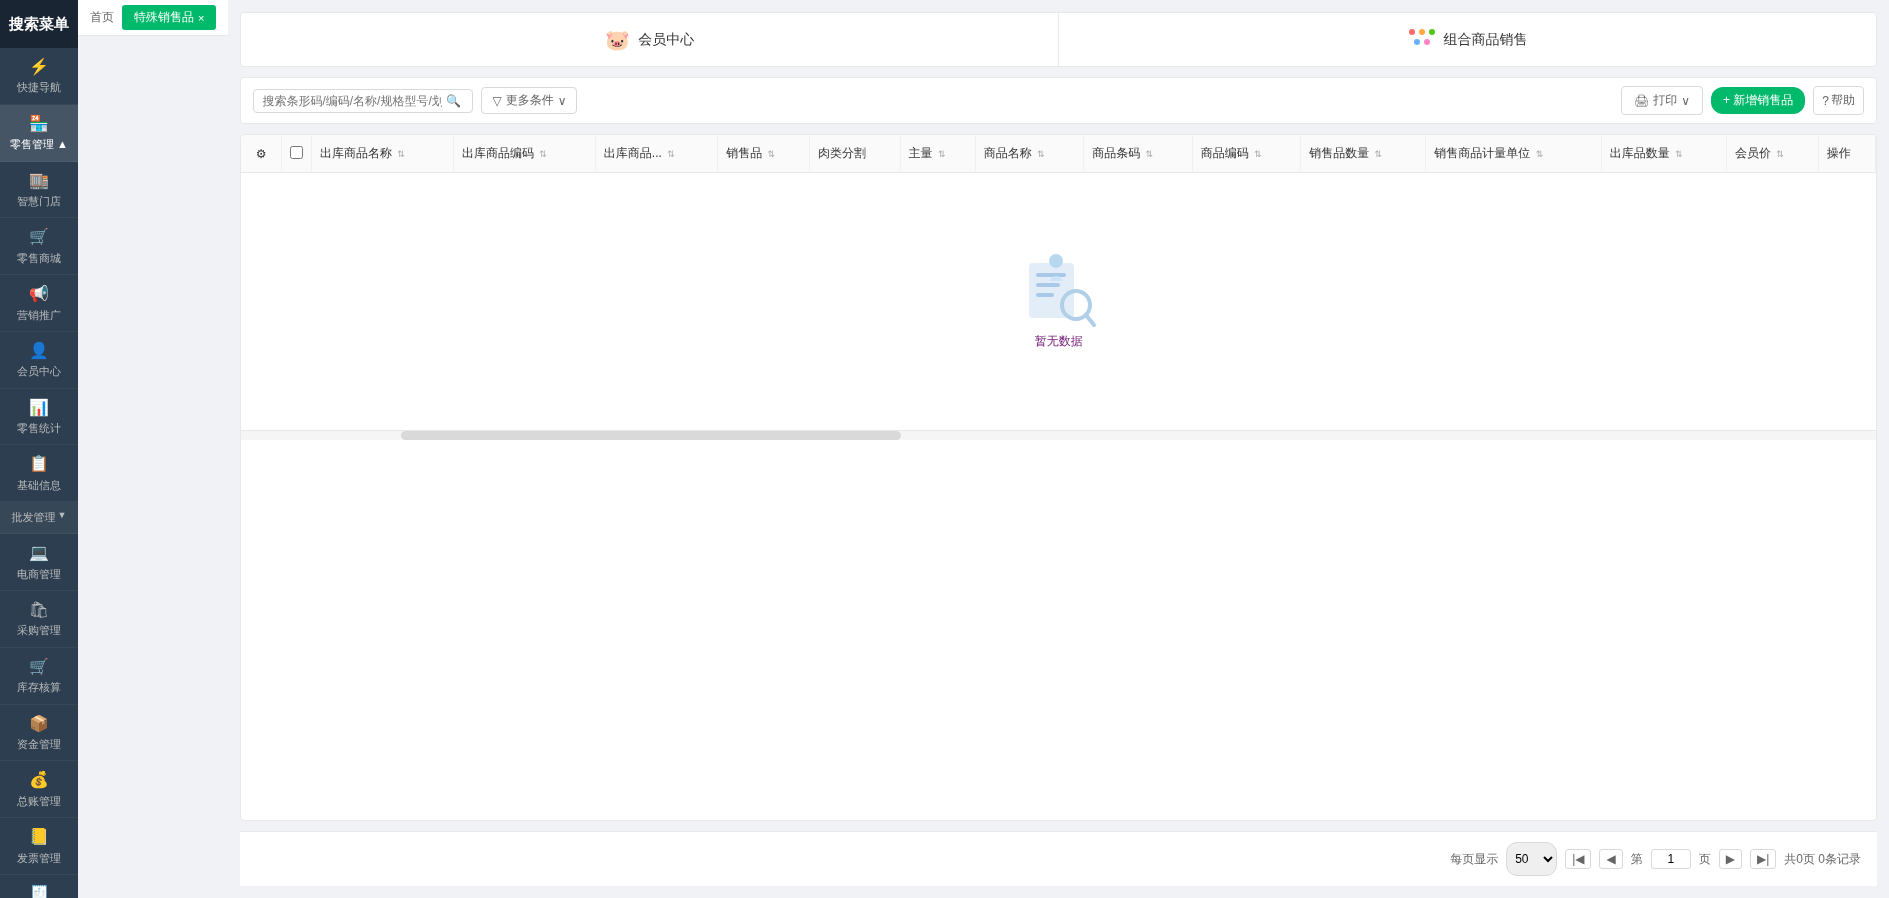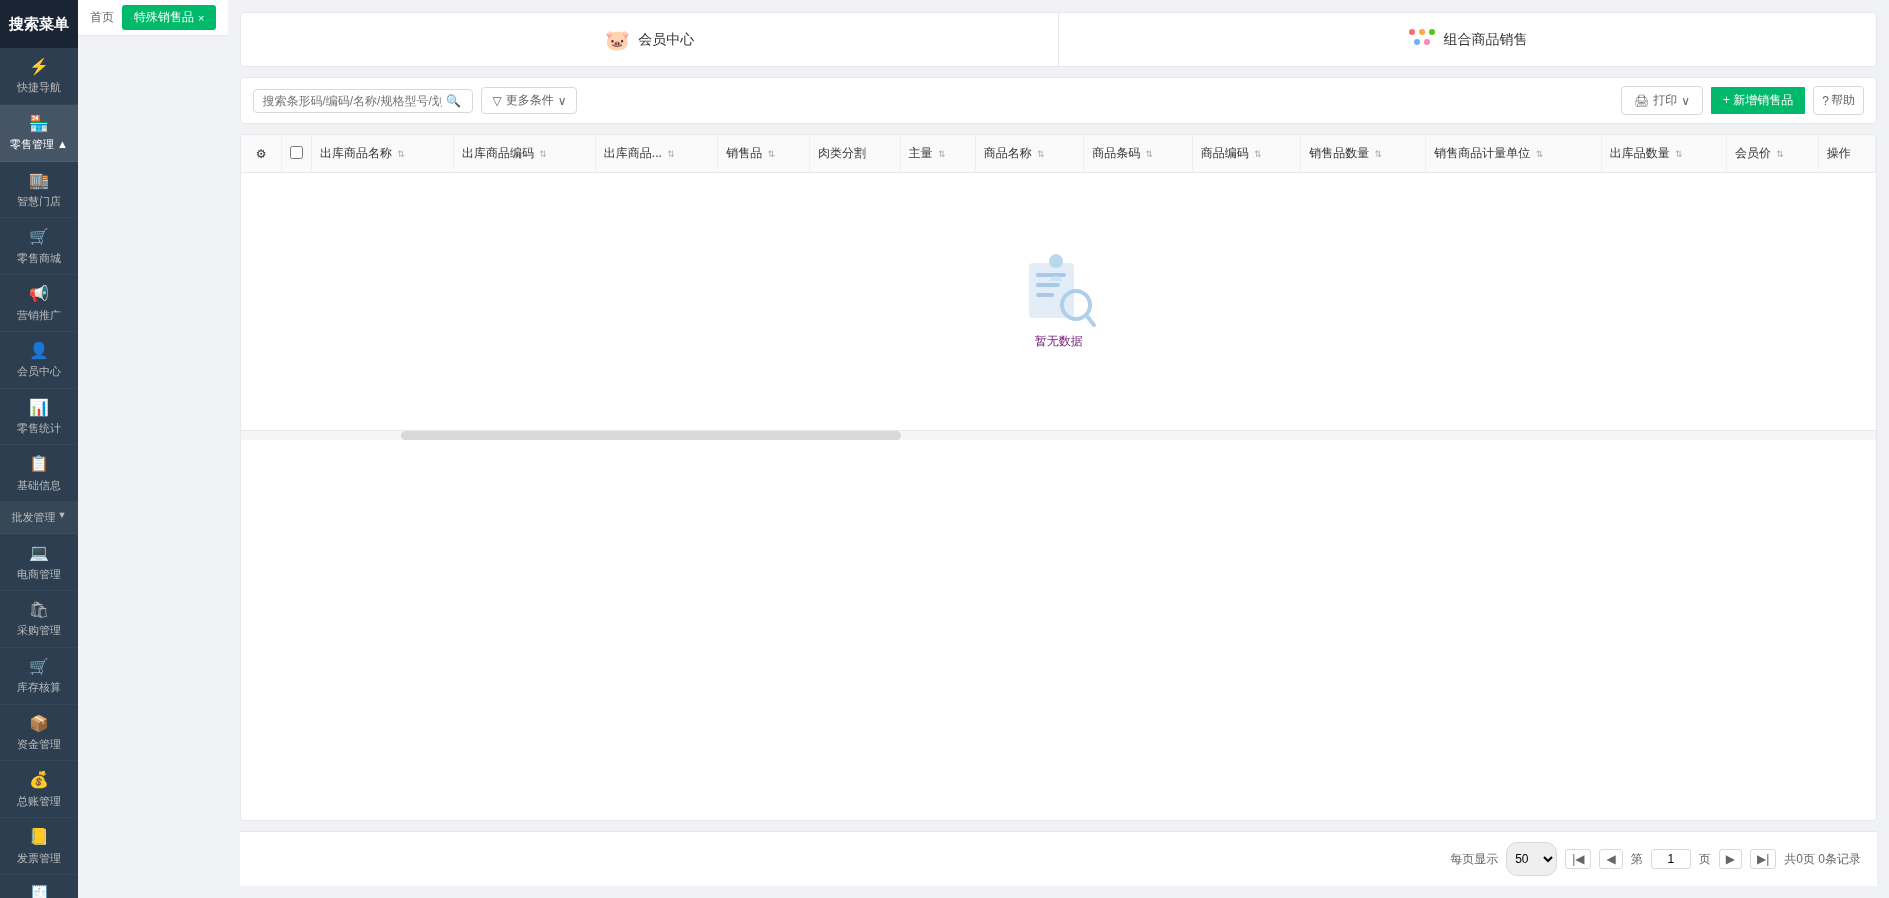--- a/index.html
+++ b/index.html
@@ -183,21 +183,21 @@
       font-size: 12px;
       color: #666;
       background: #fff;
     }
     .btn-add {
       display: flex;
       align-items: center;
       gap: 4px;
       padding: 5px 12px;
       border: none;
-      border-radius: 1px;
+      border-radius: 12px;
       cursor: pointer;
       font-size: 12px;
       color: #fff;
       background: #00b96b;
     }
     .btn-help {
       display: flex;
       align-items: center;
       gap: 2px;
       padding: 5px 8px;

